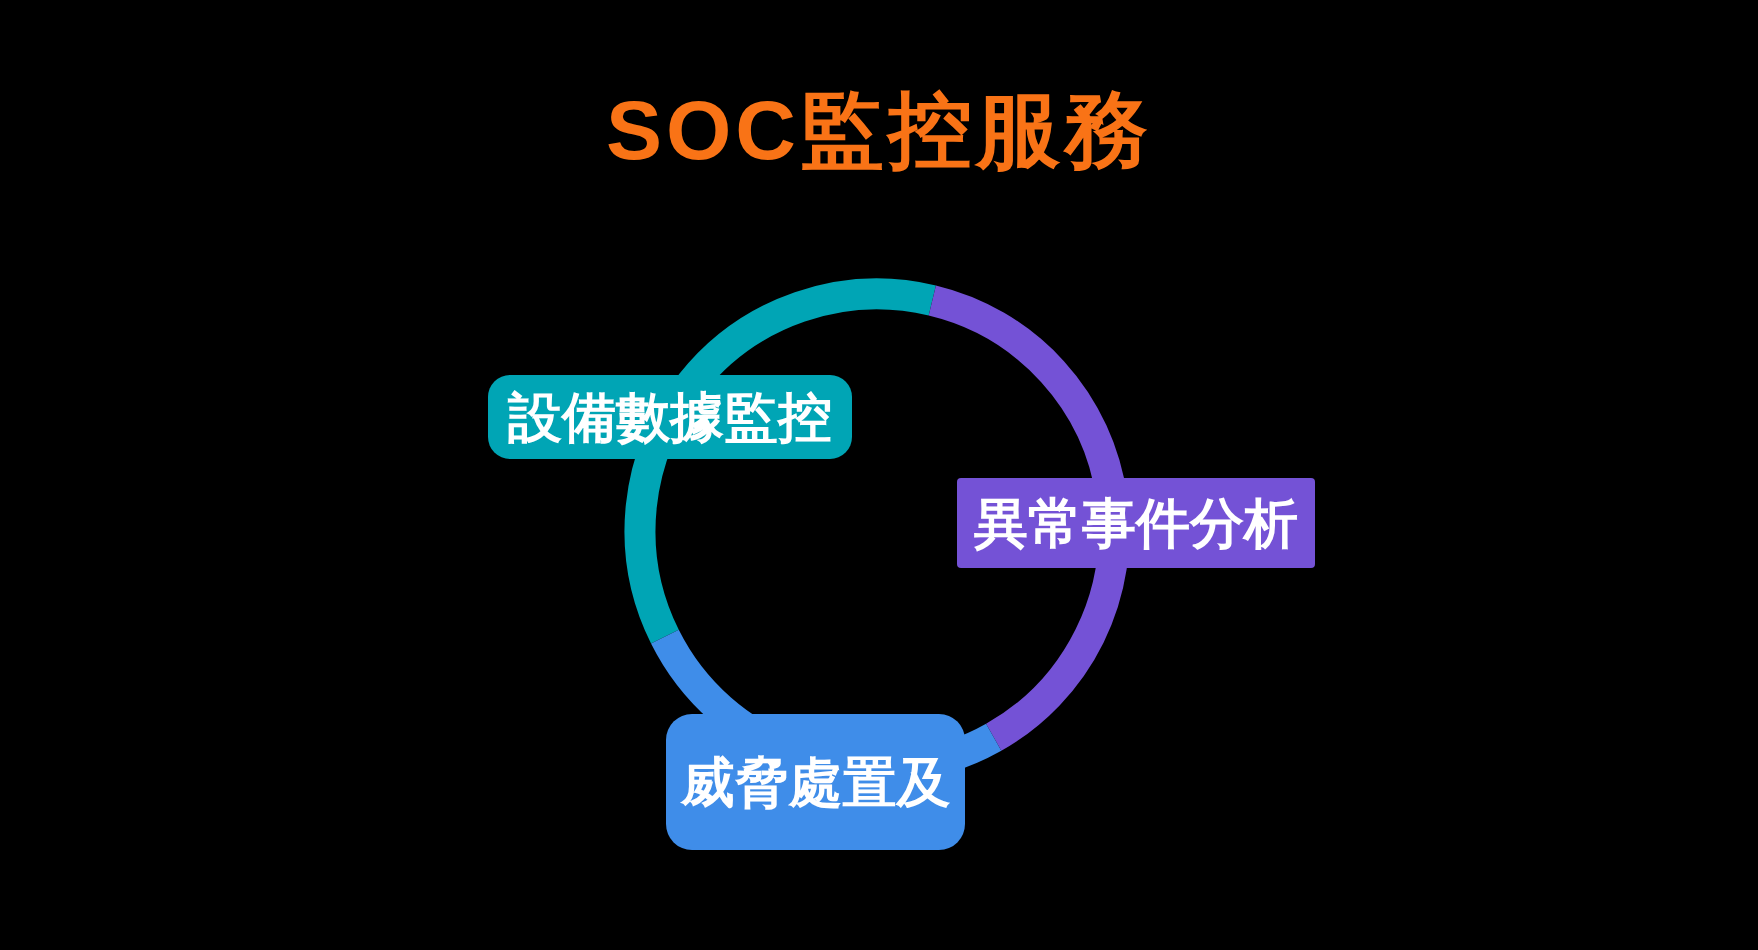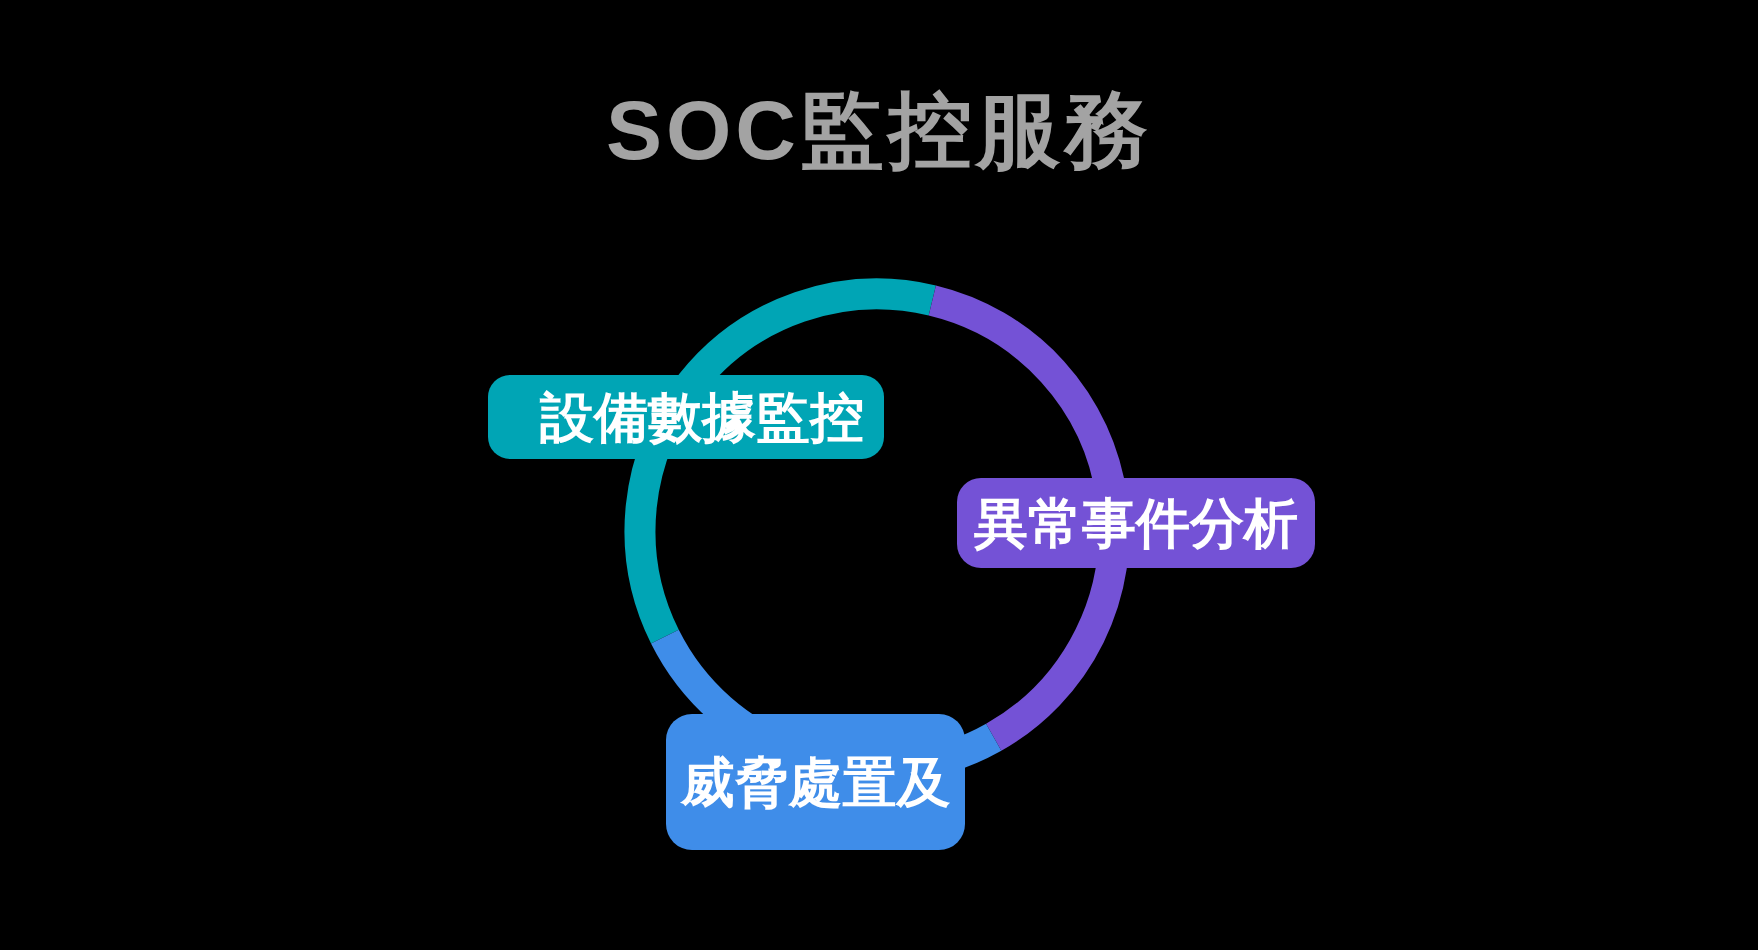--- a/index.html
+++ b/index.html
@@ -55,45 +55,45 @@
     top: 375px;
     width: 364px;
     height: 84px;
     border-radius: 22px;
   }
   .label-anomaly {
     left: 957px;
     top: 478px;
     width: 358px;
     height: 90px;
-    border-radius: 24px;
+    border-radius: 4px;
   }
   .label-threat {
     left: 666px;
     top: 714px;
     width: 299px;
     height: 136px;
     border-radius: 26px;
     flex-direction: column;
   }
 </style>
 </head>
 <body>
 
 <div class="canvas">
 
-  <div class="title" style="color: #a3a3a3;">SOC監控服務</div>
+  <div class="title" style="color: #f97316;">SOC監控服務</div>
 
   <svg class="ring" viewBox="0 0 1758 950" xmlns="http://www.w3.org/2000/svg">
       <path d="M 664.9 636.7 A 237 237 0 0 1 932.3 300.5" fill="none" stroke="#00a5b5" stroke-width="31" stroke-linecap="butt"></path>
       <path d="M 932.3 300.5 A 237 237 0 0 1 993.7 737.3" fill="none" stroke="#7452d6" stroke-width="31" stroke-linecap="butt"></path>
       <path d="M 993.7 737.3 A 237 237 0 0 1 664.9 636.7" fill="none" stroke="#3f8de9" stroke-width="31" stroke-linecap="butt"></path>
     </svg>
 
-  <div class="label label-device" style="background-color: rgb(0, 165, 181); color: rgb(255, 255, 255); padding-left: 32px;">
+  <div class="label label-device" style="background-color: rgb(0, 165, 181); color: rgb(255, 255, 255);">
     <span>設備數據監控</span>
   </div>
 
   <div class="label label-anomaly" style="background-color: rgb(116, 82, 214); color: rgb(255, 255, 255);">
     <span>異常事件分析</span>
   </div>
 
   <div class="label label-threat" style="background-color: rgb(63, 141, 233); color: rgb(255, 255, 255);">
     <span>威脅處置及</span>
   </div>

